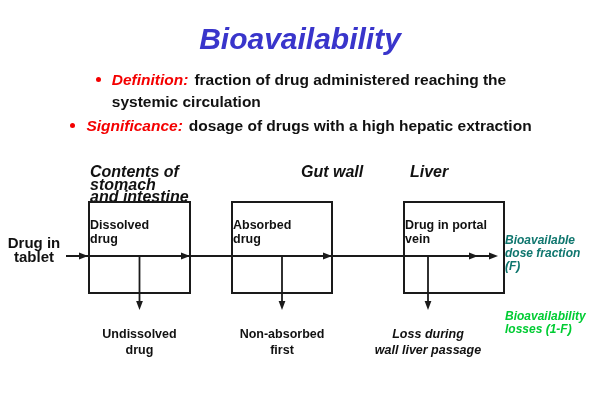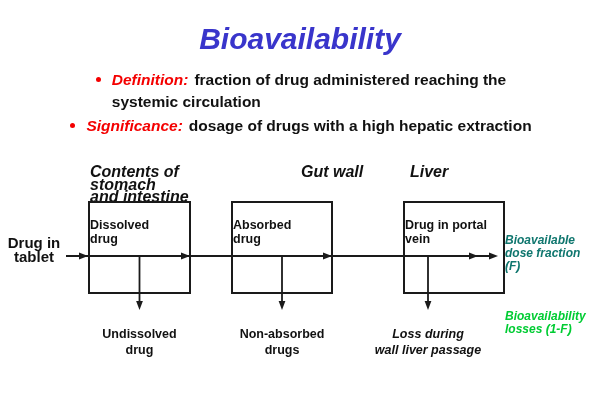--- a/index.html
+++ b/index.html
@@ -196,21 +196,21 @@
       <polygon points="139.5,155 136.1,146 142.9,146" fill="#1a1a1a"></polygon>
       <line x1="282" y1="101" x2="282" y2="148" stroke="#1a1a1a" stroke-width="1.8"></line>
       <polygon points="282,155 278.6,146 285.4,146" fill="#1a1a1a"></polygon>
       <line x1="428" y1="101" x2="428" y2="148" stroke="#1a1a1a" stroke-width="1.8"></line>
       <polygon points="428,155 424.6,146 431.4,146" fill="#1a1a1a"></polygon>
     </svg>
 
     <div class="loss-label loss-0">Undissolved
 drug</div>
     <div class="loss-label loss-1">Non-absorbed
-drugs</div>
+first</div>
     <div class="loss-label loss-2">Loss during
 wall liver passage</div>
 
     <div class="out-label out-f" style="color: #0f766e;">Bioavailable
 dose fraction
 (F)</div>
     <div class="out-label out-losses" style="color: rgb(0, 204, 51);">Bioavailability
 losses (1-F)</div>
 
   </div>

